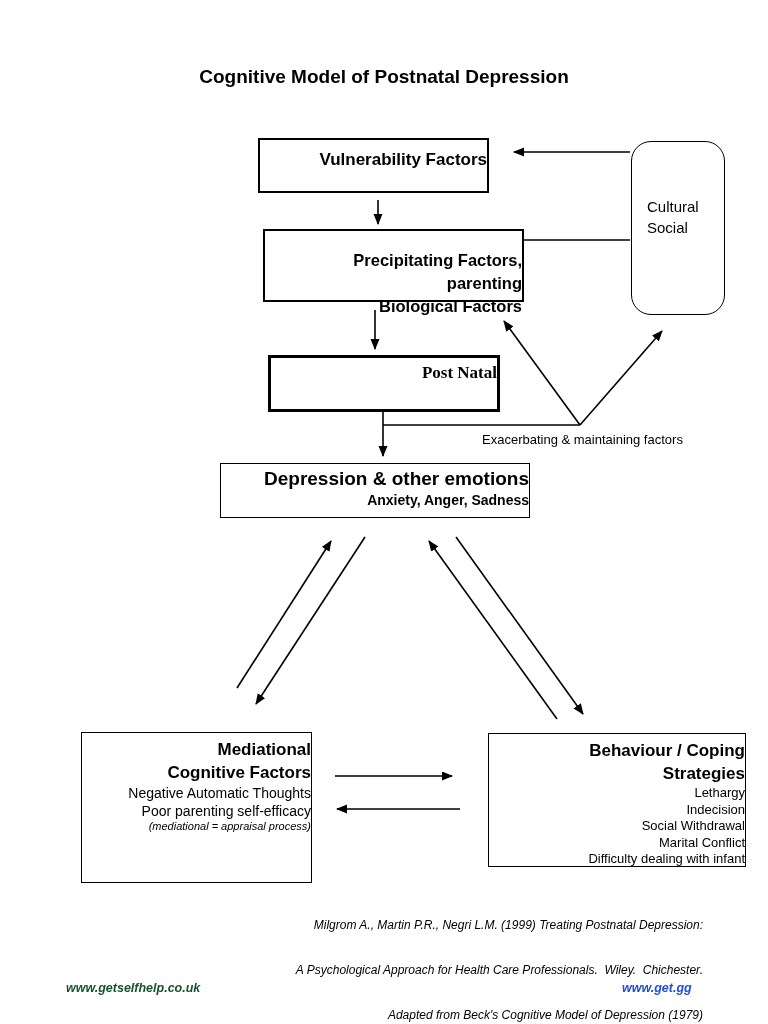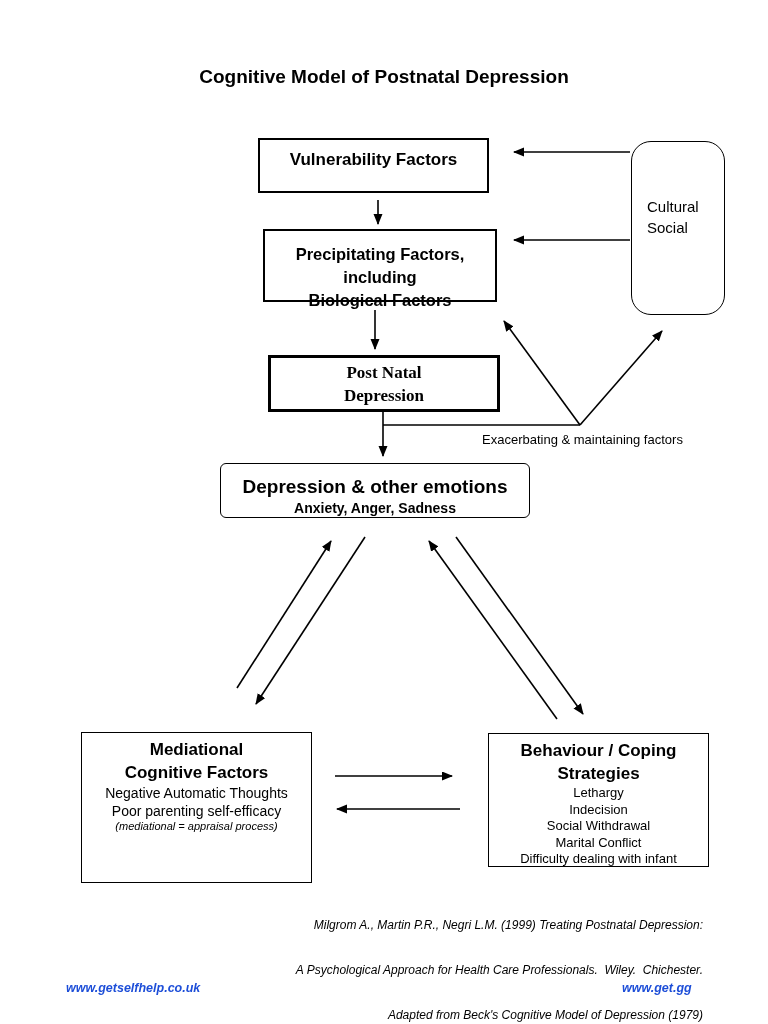--- a/index.html
+++ b/index.html
@@ -15,39 +15,39 @@
   .title{
     position:absolute;top:66px;left:0;width:768px;
     text-align:center;font-size:19px;font-weight:bold;
   }
   .arrows{position:absolute;top:0;left:0;width:768px;height:1024px;}
   .box{
     position:absolute;
     border:2px solid #000;
     background:#fff;
     box-sizing:border-box;
-    text-align:center;
+    text-align:right;
   }
   .box--thin{border-width:1.5px;}
   .box--thick{border-width:3px;font-family:Liberation Serif, serif;}
   .box-title{font-weight:bold;font-size:17px;line-height:23px;}
   .box-title--big{font-size:19px;line-height:24px;}
   .box-sub{font-weight:bold;font-size:14px;line-height:19px;}
   .box-item{font-size:14px;line-height:18px;}
   .box-item--sm{font-size:13px;line-height:16.5px;}
   .box-note{font-size:11px;font-style:italic;}
   .vulnerability{left:258px;top:138px;width:231px;height:55px;padding-top:8px;}
-  .precipitating{left:263px;top:229px;width:234px;height:73px;padding-top:12px;}
+  .precipitating{left:263px;top:229px;width:261px;height:73px;padding-top:18px;}
   .precipitating .box-title{font-size:16.5px;}
   .cultural{left:631px;top:141px;width:94px;height:174px;text-align:left;padding:54px 0 0 15px;border-radius:20px;}
   .cultural .cultural-line{font-size:15px;line-height:21px;font-weight:normal;}
   .postnatal{left:268px;top:355px;width:232px;height:57px;padding-top:3px;}
-  .emotions{left:220px;top:463px;width:310px;height:55px;padding-top:11px;border-radius:6px;}
+  .emotions{left:220px;top:463px;width:310px;height:55px;padding-top:3px;}
   .mediational{left:81px;top:732px;width:231px;height:151px;padding-top:5px;}
-  .behaviour{left:488px;top:733px;width:221px;height:134px;padding-top:5px;}
+  .behaviour{left:488px;top:733px;width:258px;height:134px;padding-top:5px;}
   .exacerbating{
     position:absolute;left:482px;top:432px;
     font-size:13px;
   }
   .citation{
     position:absolute;top:888px;right:65px;
     text-align:right;font-style:italic;font-size:12px;line-height:15px;
     white-space:pre-wrap;
   }
   .link{
@@ -93,27 +93,26 @@
     <div class="box-title">Vulnerability Factors</div>
   </div>
 
   <div class="box box--thin cultural">
     <div class="cultural-line">Cultural</div>
     <div class="cultural-line">Social</div>
   </div>
 
   <div class="box precipitating">
     <div class="box-title">Precipitating Factors,</div>
-    <div class="box-title">including</div>
+    <div class="box-title">parenting</div>
     <div class="box-title">Biological Factors</div>
   </div>
 
   <div class="box box--thick postnatal">
     <div class="box-title">Post Natal</div>
-    <div class="box-title">Depression</div>
   </div>
 
   <div class="exacerbating">Exacerbating &amp; maintaining factors</div>
 
   <div class="box box--thin emotions">
     <div class="box-title box-title--big">Depression &amp; other emotions</div>
     <div class="box-sub">Anxiety, Anger, Sadness</div>
   </div>
 
   <div class="box box--thin mediational">
@@ -133,16 +132,16 @@
     <div class="box-item box-item--sm">Marital Conflict</div>
     <div class="box-item box-item--sm">Difficulty dealing with infant</div>
   </div>
 
   <div class="citation">
     <div>Milgrom A., Martin P.R., Negri L.M. (1999) Treating Postnatal Depression:</div>
     <div>A Psychological Approach for Health Care Professionals.  Wiley.  Chichester.</div>
     <div>Adapted from Beck's Cognitive Model of Depression (1979)</div>
   </div>
 
-  <a href="#" class="link link--left" style="color: #1d4ed8;">www.getselfhelp.co.uk</a>
+  <a href="#" class="link link--left" style="color: #14532d;">www.getselfhelp.co.uk</a>
   <a href="#" class="link link--right" style="color: #1d4ed8;">www.get.gg</a>
 
 </div>
 
 </body></html>

